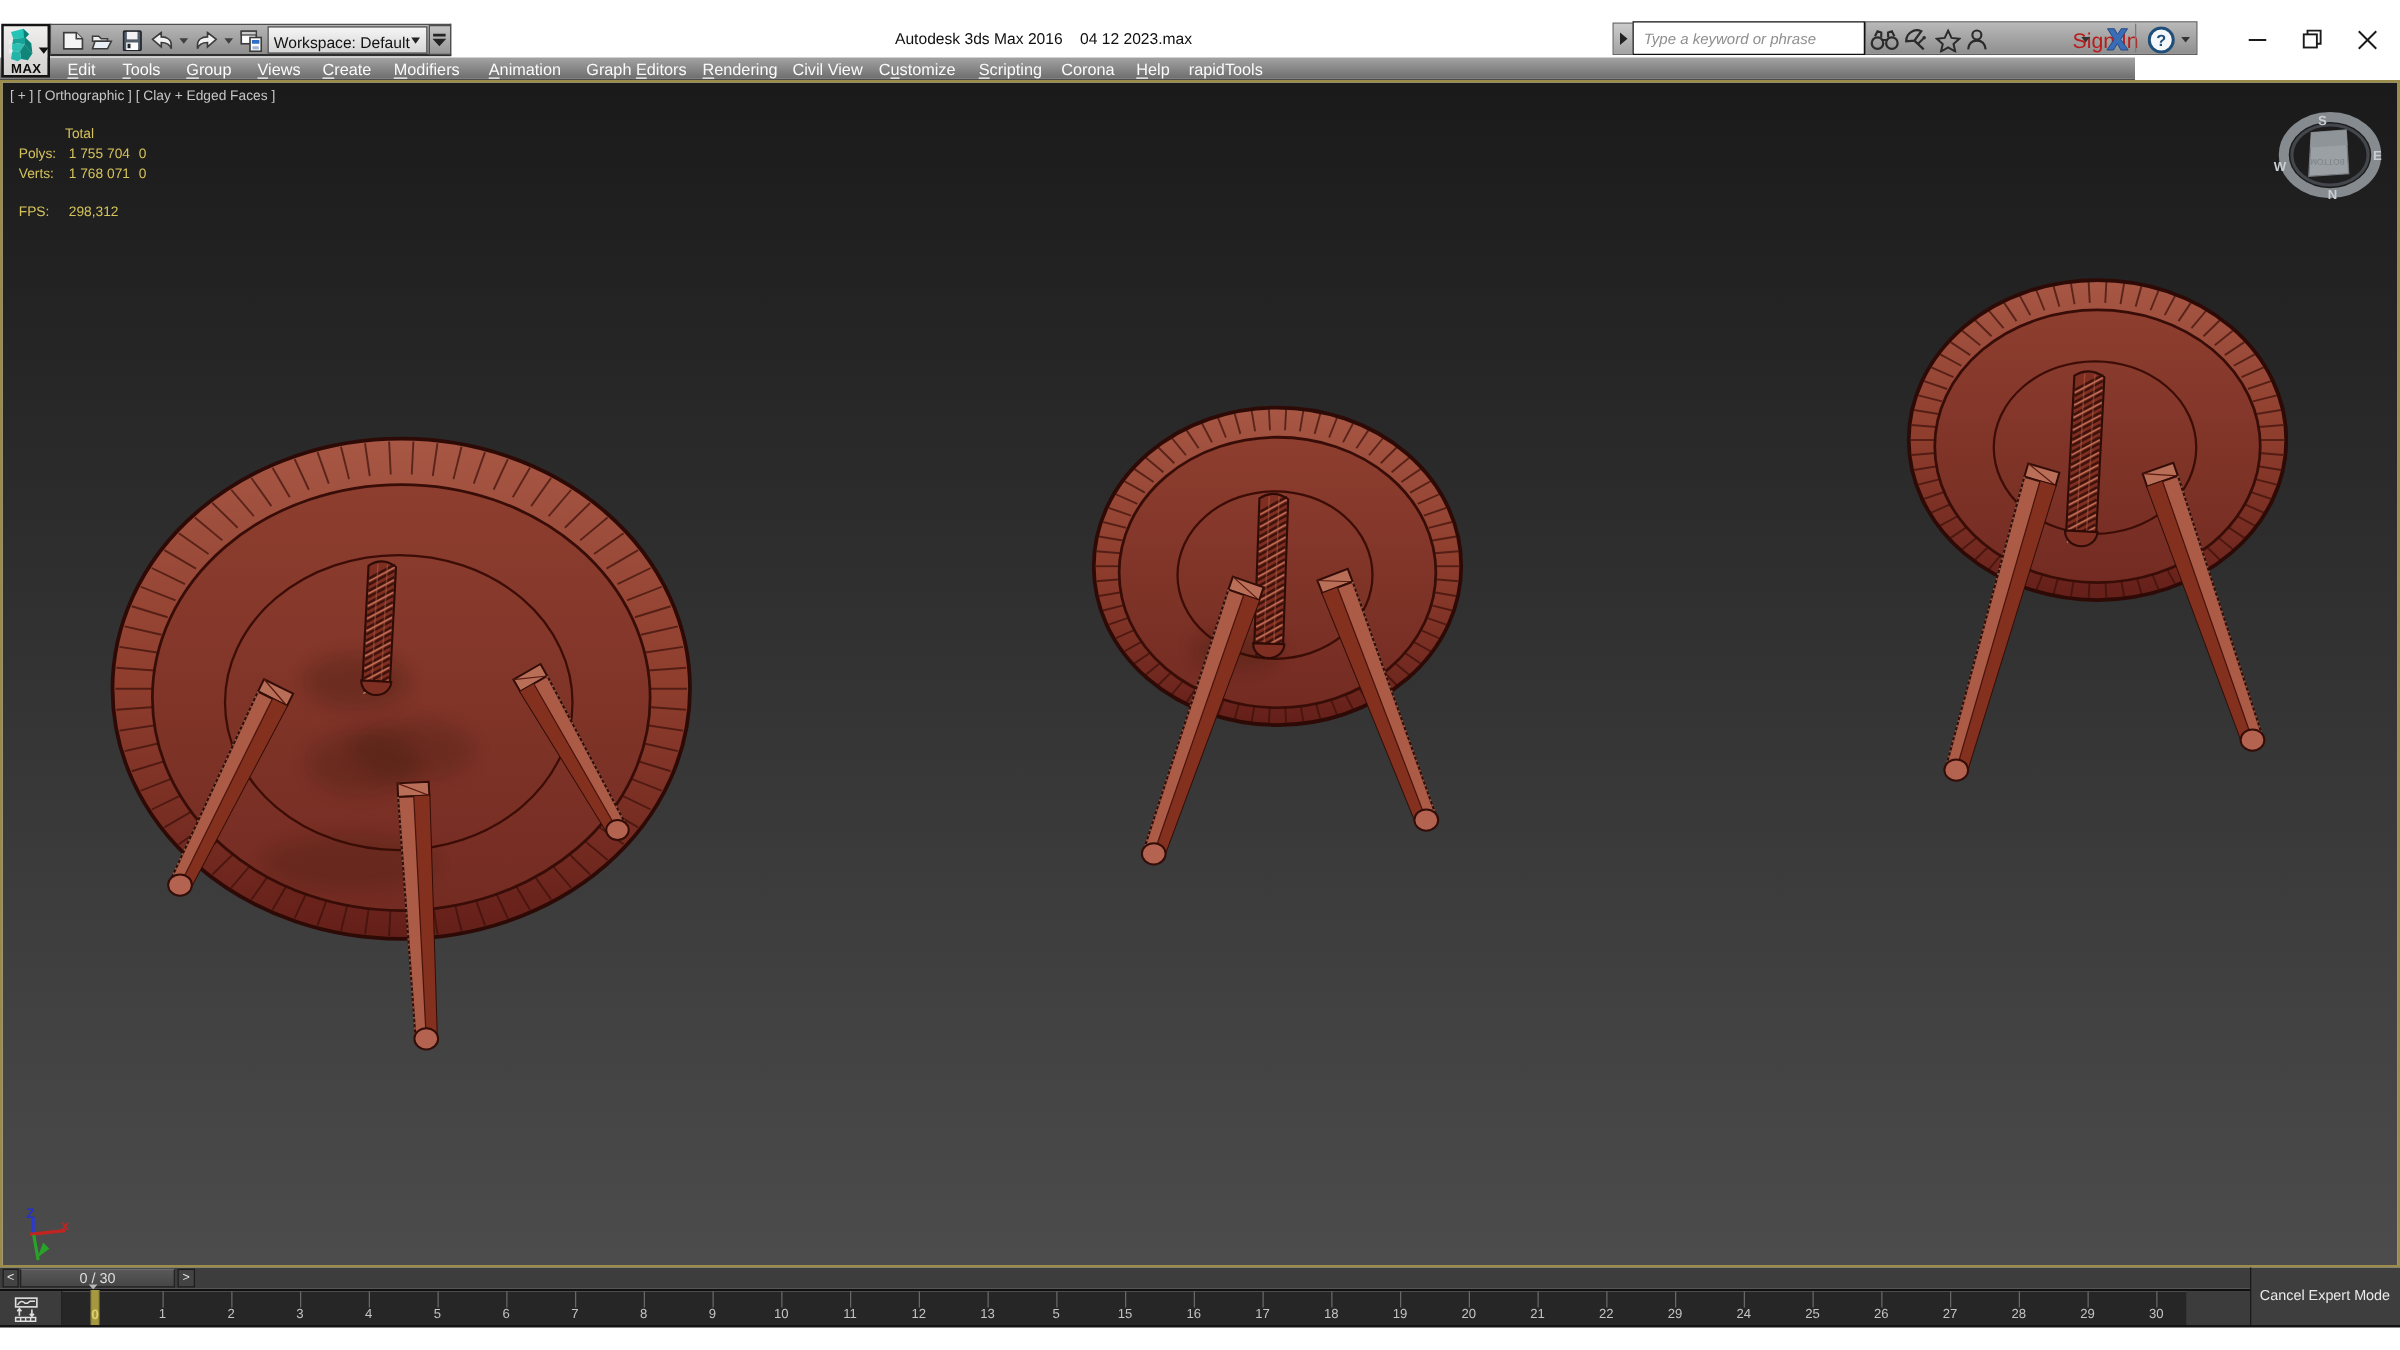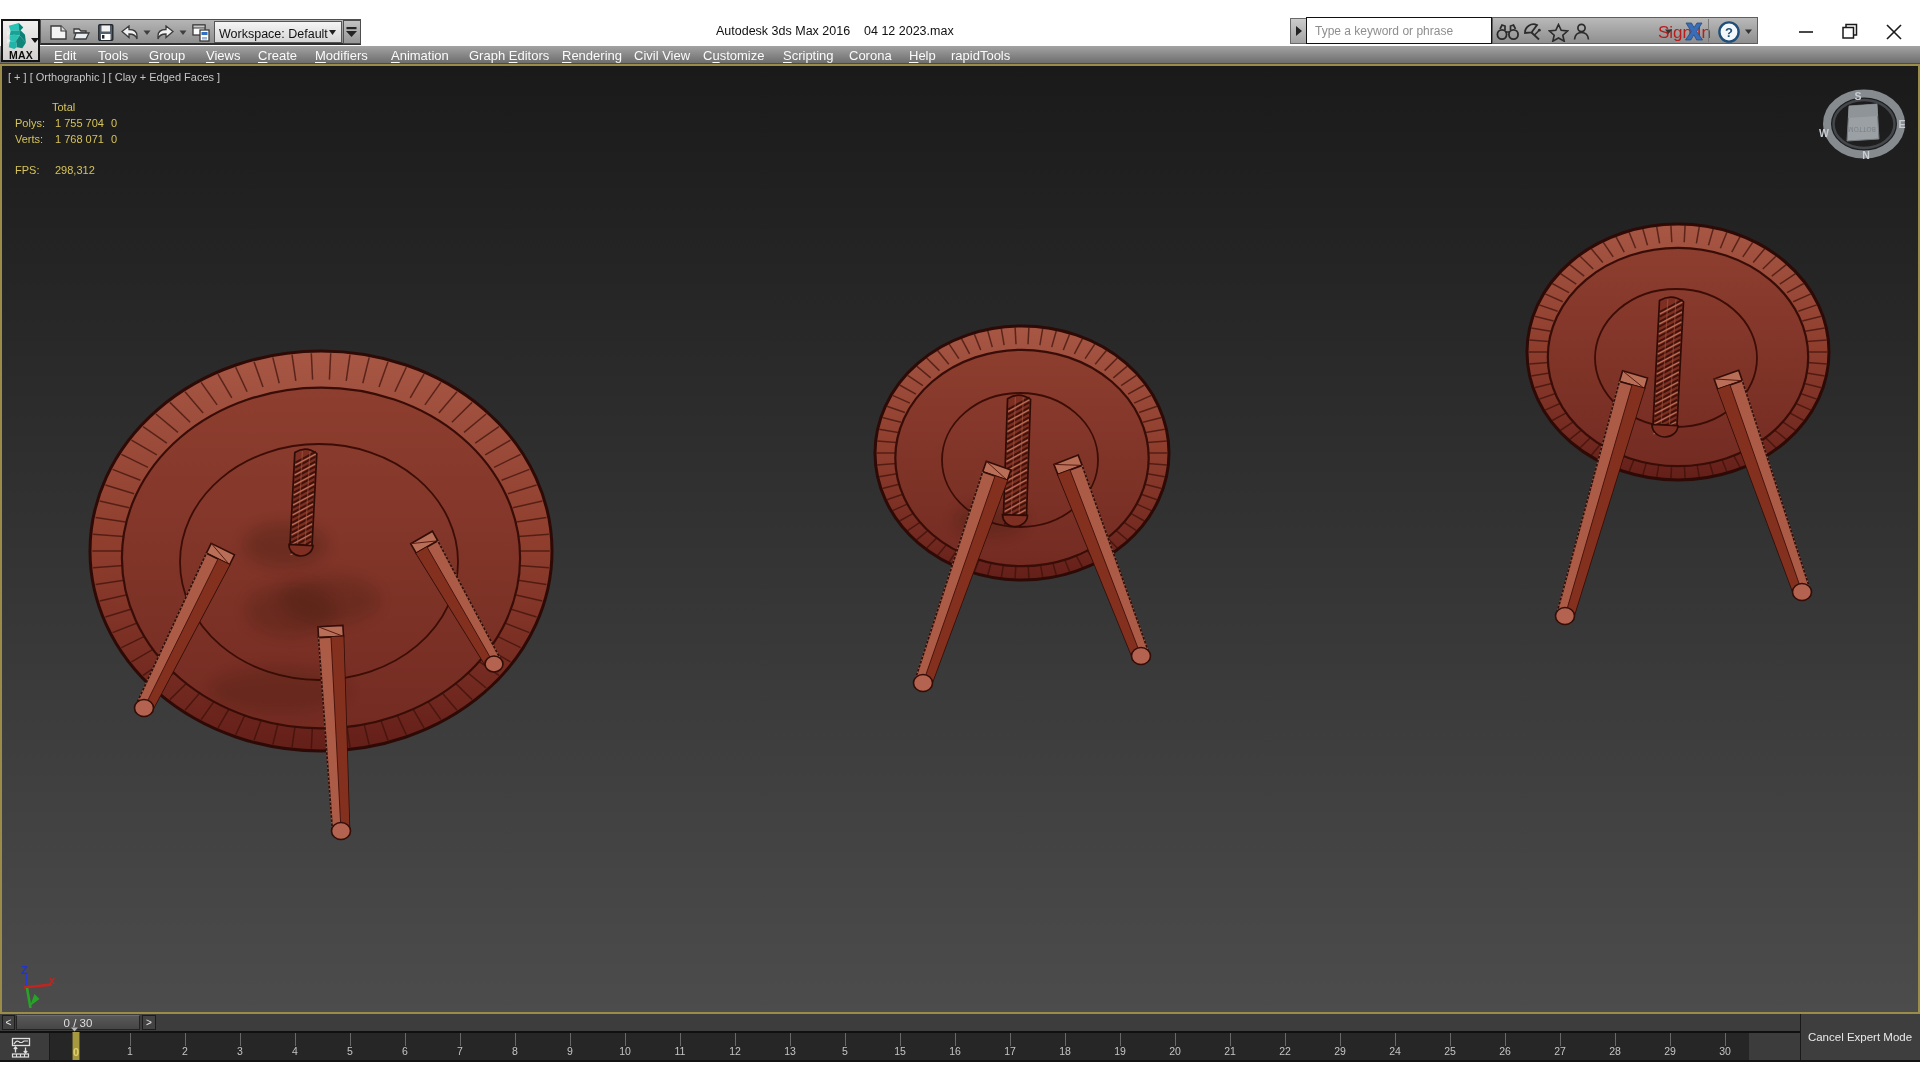--- a/index.html
+++ b/index.html
@@ -6,25 +6,25 @@
 .abs { position:absolute; }
 #title { left:716px; top:24px; font-size:12.5px; color:#101010; }
 #logo { left:1px; top:19px; width:39px; height:43px; background:linear-gradient(#f1efee,#d3d0d0); border:2px solid #141414; z-index:5; }
 #logomax { left:6px; top:49px; z-index:7; width:30px; text-align:center; font-size:10.5px; font-weight:bold; color:#0b0b0b; letter-spacing:0.3px; }
 #qbar { left:40px; top:19px; width:321px; height:26px; background:linear-gradient(#b5b5b5,#8e8e8e); border:1px solid #4e4e4e; border-bottom:2px solid #2e2e2e; }
 #combo { left:214px; top:21px; width:128px; height:22px; background:linear-gradient(#f5f5f5,#d6d6d6); border:1px solid #565656; }
 #combotext { left:219px; top:26.5px; font-size:12.5px; color:#111; }
 #ovbtn { left:343px; top:20px; width:18px; height:24px; background:linear-gradient(#c2c2c2,#969696); border:1px solid #4e4e4e; }
 #runbtn { left:1290px; top:18px; width:17px; height:26px; background:linear-gradient(#cccccc,#a3a3a3); border:1px solid #6a6a6a; }
 #search { left:1306px; top:17px; width:186px; height:27px; background:#fff; border:1.5px solid #111; }
-#ph { left:1315px; top:24px; font-size:12px; color:#8e8e8e; }
+#ph { left:1315px; top:24px; font-size:12px; font-style:italic; color:#8e8e8e; }
 #rbar { left:1492px; top:17px; width:266px; height:27px; background:linear-gradient(#b9b9b9,#8f8f8f); border:1px solid #5e5e5e; }
 #signin { left:1658px; top:23px; font-size:17px; color:#b91c1c; }
 #rsep { left:1708px; top:19px; width:1px; height:23px; background:#7a7a7a; }
-#menubar { left:0; top:46px; width:1920px; height:18px; background:linear-gradient(#a3a3a3,#6e6e6e); border-bottom:1px solid #4c4c4c; }
+#menubar { left:0; top:46px; width:1708px; height:18px; background:linear-gradient(#a3a3a3,#6e6e6e); border-bottom:1px solid #4c4c4c; }
 .mi { position:absolute; top:2px; font-size:13px; color:#fbfbfb; }
 .u { text-decoration:underline; text-underline-offset:2px; }
 #vp { left:0; top:64px; width:1920px; height:950px; border:2.5px solid #9b8d49; background:linear-gradient(#1a1a1a,#4c4c4c); }
 #vplabel { left:8px; top:71px; font-size:11px; color:#c6c6c6; }
 .stat { position:absolute; font-size:11px; color:#d5c35b; }
 #sliderrow { left:0; top:1014px; width:1800px; height:17px; background:#3d3d3d; }
 .sbtn { position:absolute; top:1015px; height:15px; background:#434343; border:1px solid #1c1c1c; color:#e8e8e8; font-size:10px; text-align:center; line-height:13px; }
 #shandle { left:16px; top:1015px; width:124px; height:15px; background:linear-gradient(#585858,#464646); border:1px solid #232323; border-top-color:#6c6c6c; font-size:11.5px; color:#dedede; text-align:center; line-height:14px; position:absolute; }
 #blksep { left:0; top:1031px; width:1800px; height:2px; background:#101010; }
 #trackbar { left:0; top:1033px; width:1800px; height:27px; background:#262626; }

